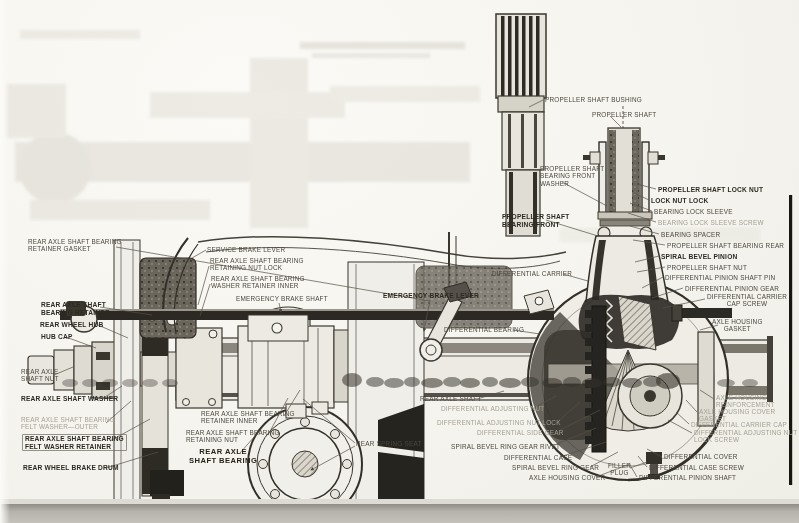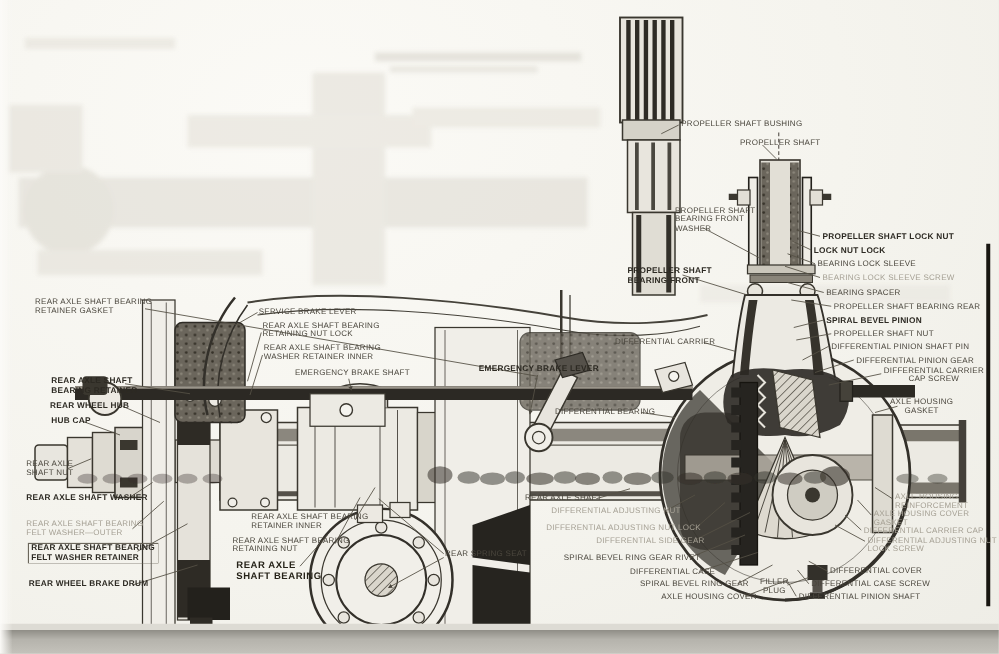--- a/index.html
+++ b/index.html
@@ -372,21 +372,21 @@
       <div class="lbl bold" style="left: 21px; top: 395px;">REAR AXLE SHAFT WASHER</div>
       <div class="lbl faint" style="left: 21px; top: 416px;">REAR AXLE SHAFT BEARING
 FELT WASHER—OUTER</div>
       <div class="lbl bold boxed" style="left: 23px; top: 435px;">REAR AXLE SHAFT BEARING
 FELT WASHER RETAINER</div>
       <div class="lbl bold" style="left: 23px; top: 464px;">REAR WHEEL BRAKE DRUM</div>
       <div class="lbl normal" style="left: 201px; top: 410px;">REAR AXLE SHAFT BEARING
 RETAINER INNER</div>
       <div class="lbl normal" style="left: 186px; top: 429px;">REAR AXLE SHAFT BEARING
 RETAINING NUT</div>
-      <div class="lbl bold-large" style="left: 189px; top: 448px;">REAR AXLE
+      <div class="lbl bold-large" style="left: 189px; top: 448px; text-align: center;">REAR AXLE
 SHAFT BEARING</div>
       <div class="lbl normal" style="left: 356px; top: 440px;">REAR SPRING SEAT</div>
       <div class="lbl normal" style="left: 420px; top: 395px;">REAR AXLE SHAFT</div>
       <div class="lbl faint" style="left: 441px; top: 405px;">DIFFERENTIAL ADJUSTING NUT</div>
       <div class="lbl faint" style="left: 437px; top: 419px;">DIFFERENTIAL ADJUSTING NUT LOCK</div>
       <div class="lbl faint" style="left: 477px; top: 429px;">DIFFERENTIAL SIDE GEAR</div>
       <div class="lbl normal" style="left: 451px; top: 443px;">SPIRAL BEVEL RING GEAR RIVET</div>
       <div class="lbl normal" style="left: 504px; top: 454px;">DIFFERENTIAL CASE</div>
       <div class="lbl normal" style="left: 512px; top: 464px;">SPIRAL BEVEL RING GEAR</div>
       <div class="lbl normal" style="left: 529px; top: 474px;">AXLE HOUSING COVER</div>

